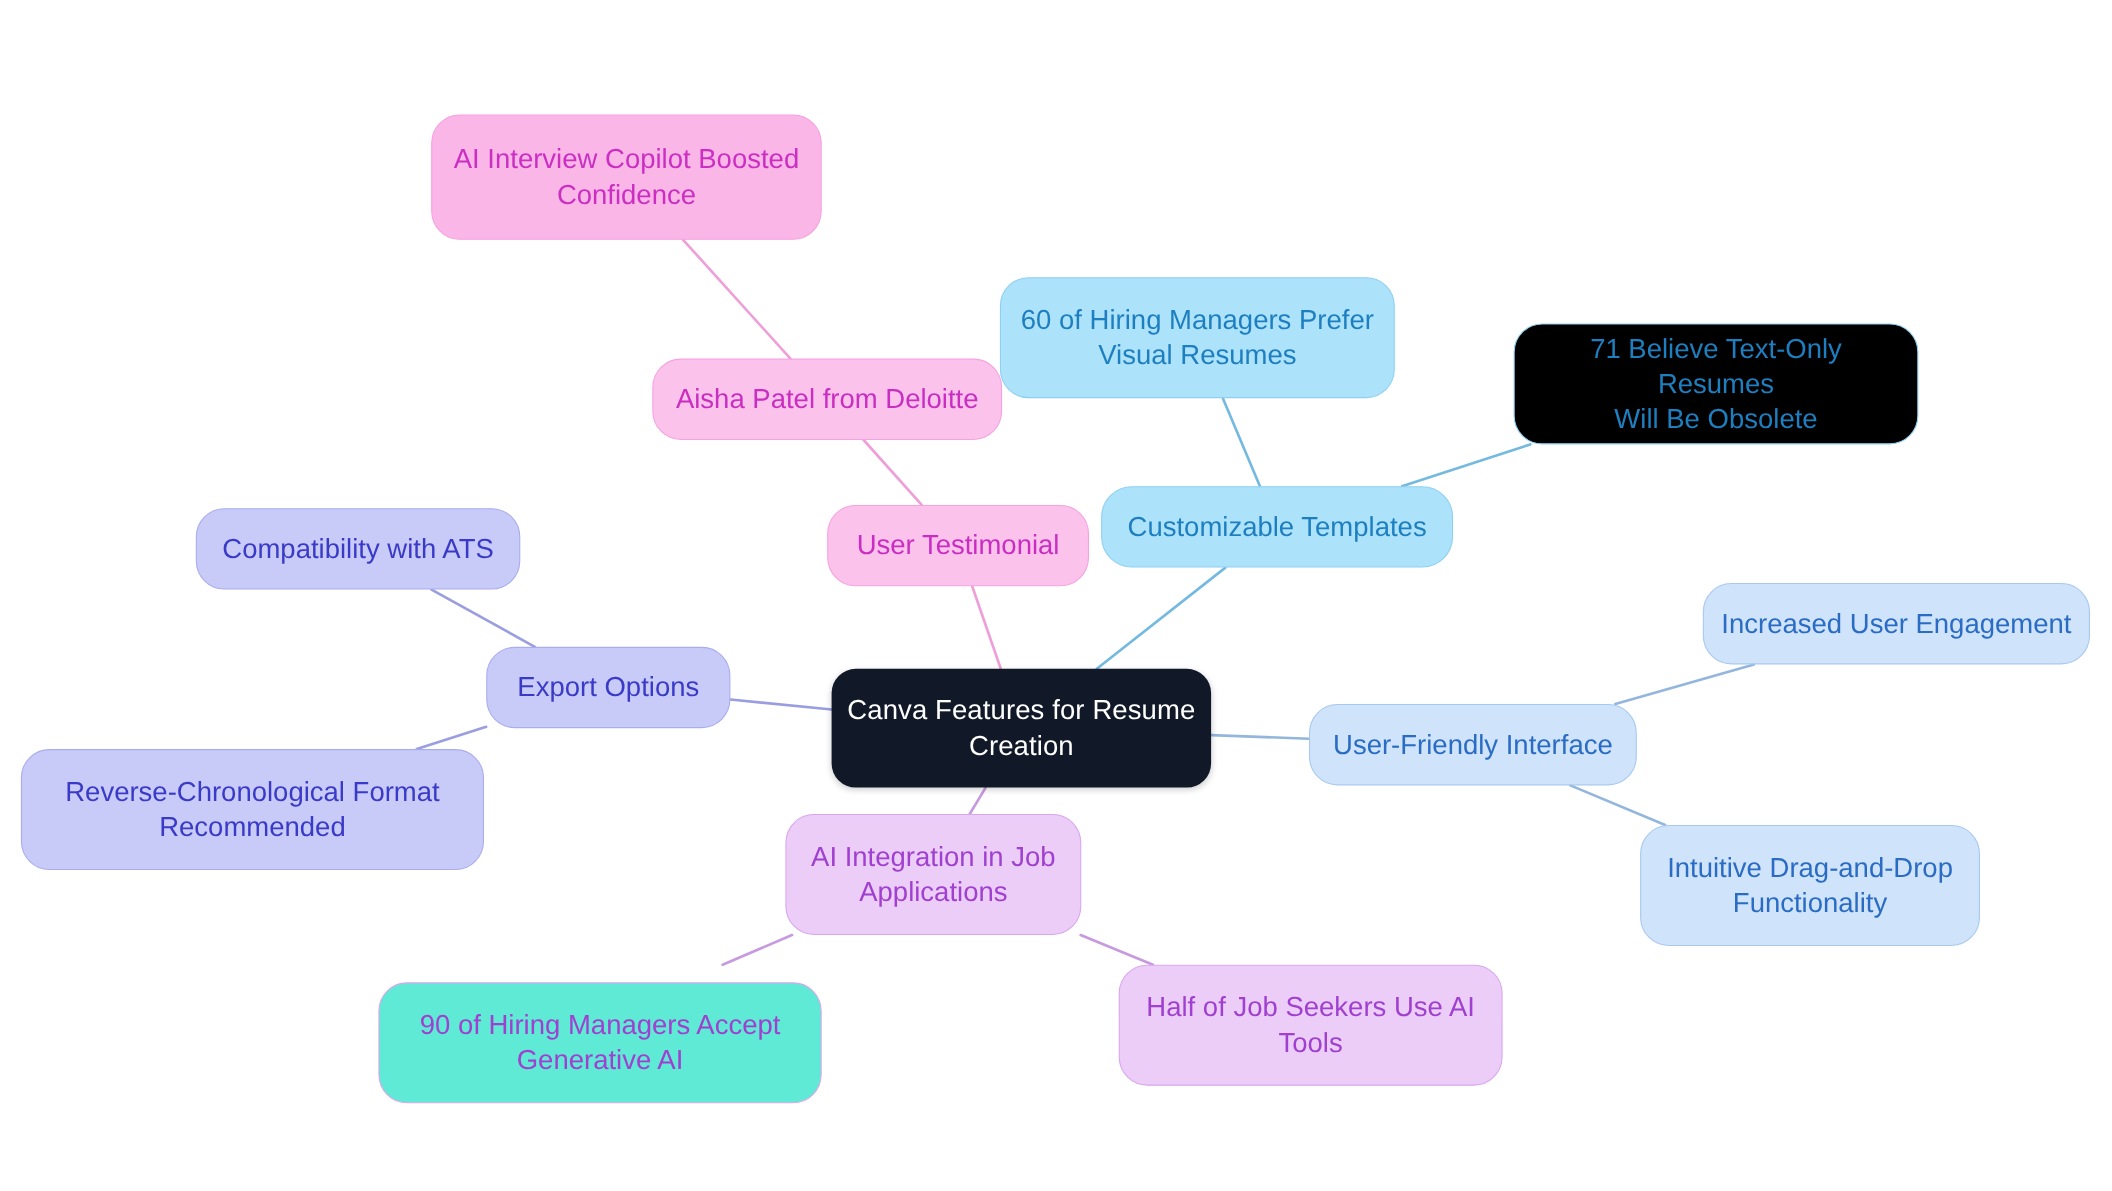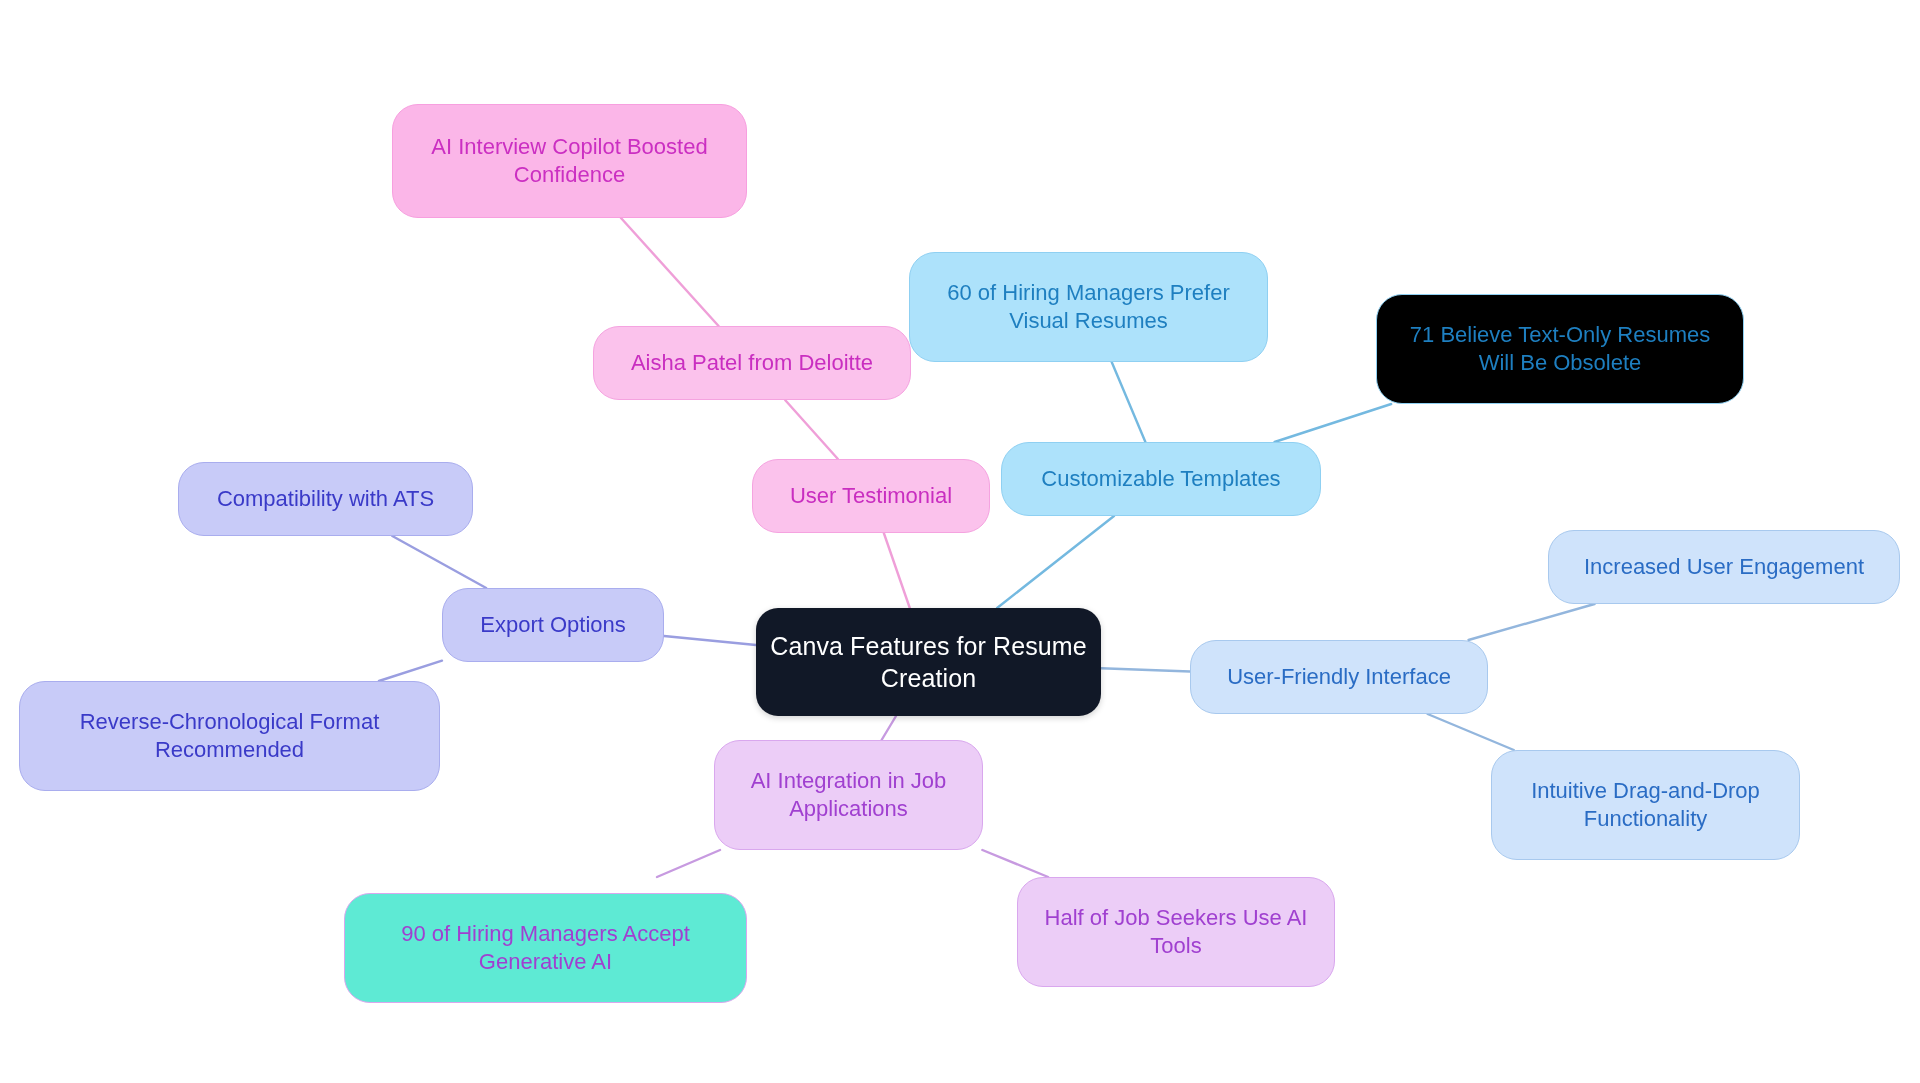--- a/index.html
+++ b/index.html
@@ -42,21 +42,21 @@
   .node.root {
     border-radius: 22px;
     border-width: 0;
     color: #ffffff;
     background: #111827;
     font-size: 25px;
     letter-spacing: 0.1px;
     box-shadow: 0 2px 6px rgba(0,0,0,0.18);
   }
   .node.branch, .node.leaf {
-    font-size: 22px;
+    font-size: 25px;
   }
 </style>
 </head>
 <body>
 
 <div id="mindmap-canvas">
   <svg id="edge-layer" viewBox="0 0 1920 1083" preserveAspectRatio="none">
       <line x1="909.7951807228916" y1="608" x2="883.816265060241" y2="533" stroke="#ef9fd8" stroke-width="2.4" stroke-linecap="round"></line>
       <line x1="837.8947368421053" y1="459" x2="785.1052631578947" y2="400" stroke="#ef9fd8" stroke-width="2.4" stroke-linecap="round"></line>
       <line x1="718.5717821782179" y1="326" x2="620.9975247524752" y2="218" stroke="#ef9fd8" stroke-width="2.4" stroke-linecap="round"></line>
@@ -86,20 +86,20 @@
       <div class="node leaf" style="left: 1376px; top: 294px; width: 368px; height: 110px; background: #000000; border-color: rgb(143, 208, 242); color: rgb(30, 127, 192);"><span>71 Believe Text-Only Resumes
 Will Be Obsolete</span></div>
       <div class="node branch" style="left: 1190px; top: 640px; width: 298px; height: 74px; background: rgb(207, 227, 251); border-color: rgb(168, 201, 238); color: rgb(42, 108, 196);"><span>User-Friendly Interface</span></div>
       <div class="node leaf" style="left: 1548px; top: 530px; width: 352px; height: 74px; background: rgb(207, 227, 251); border-color: rgb(168, 201, 238); color: rgb(42, 108, 196);"><span>Increased User Engagement</span></div>
       <div class="node leaf" style="left: 1491px; top: 750px; width: 309px; height: 110px; background: rgb(207, 227, 251); border-color: rgb(168, 201, 238); color: rgb(42, 108, 196);"><span>Intuitive Drag-and-Drop
 Functionality</span></div>
       <div class="node branch" style="left: 714px; top: 740px; width: 269px; height: 110px; background: rgb(236, 205, 247); border-color: rgb(217, 167, 238); color: rgb(160, 64, 208);"><span>AI Integration in Job
 Applications</span></div>
       <div class="node leaf" style="left: 344px; top: 877px; width: 403px; height: 110px; background: #5eead4; border-color: rgb(217, 167, 238); color: rgb(160, 64, 208); margin-top: 16px;"><span>90 of Hiring Managers Accept
 Generative AI</span></div>
-      <div class="node leaf" style="left: 1017px; top: 877px; width: 318px; height: 110px; background: rgb(236, 205, 247); border-color: rgb(217, 167, 238); color: rgb(160, 64, 208);"><span>Half of Job Seekers Use AI
+      <div class="node leaf" style="left: 1017px; top: 877px; width: 349px; height: 110px; background: rgb(236, 205, 247); border-color: rgb(217, 167, 238); color: rgb(160, 64, 208);"><span>Half of Job Seekers Use AI
 Tools</span></div>
       <div class="node branch" style="left: 442px; top: 588px; width: 222px; height: 74px; background: rgb(200, 203, 248); border-color: rgb(169, 173, 238); color: rgb(58, 58, 200);"><span>Export Options</span></div>
       <div class="node leaf" style="left: 178px; top: 462px; width: 295px; height: 74px; background: rgb(200, 203, 248); border-color: rgb(169, 173, 238); color: rgb(58, 58, 200);"><span>Compatibility with ATS</span></div>
       <div class="node leaf" style="left: 19px; top: 681px; width: 421px; height: 110px; background: rgb(200, 203, 248); border-color: rgb(169, 173, 238); color: rgb(58, 58, 200);"><span>Reverse-Chronological Format
 Recommended</span></div>
     </div>
 </div>
 
 </body></html>

